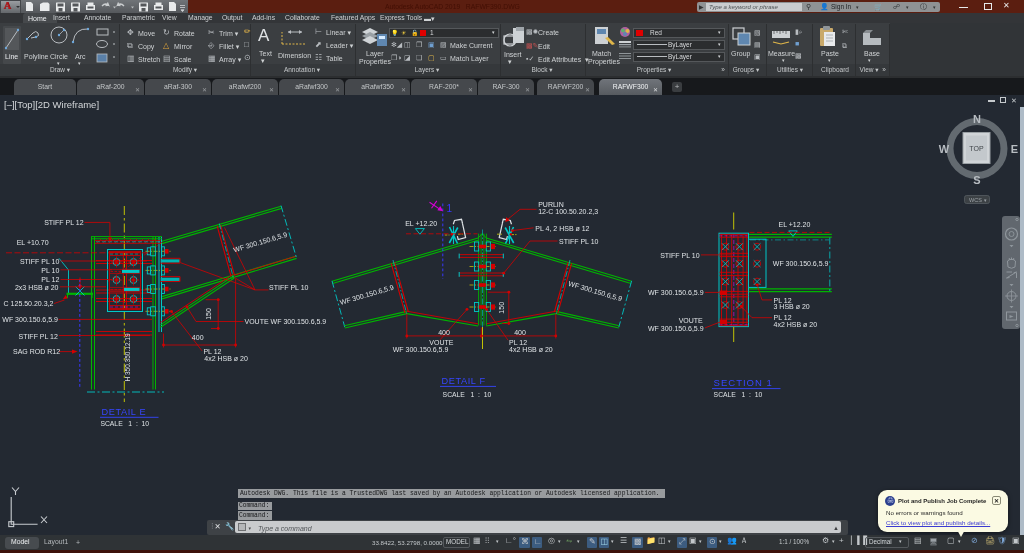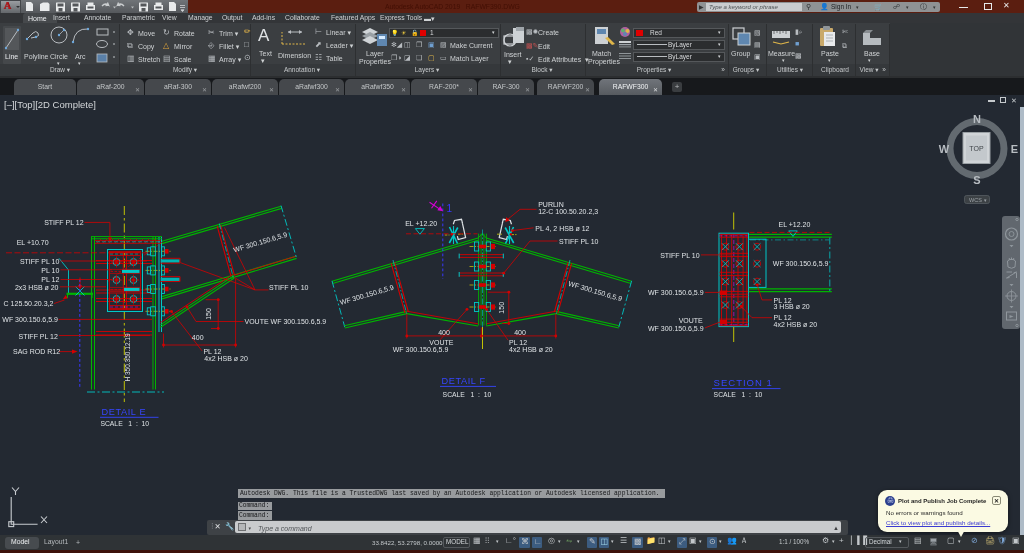--- a/index.html
+++ b/index.html
@@ -686,21 +686,21 @@
     <text x="977" y="122.5" text-anchor="middle" font-size="11" fill="#b8bdc2" font-weight="bold">N</text>
     <text x="944" y="152.5" text-anchor="middle" font-size="11" fill="#b8bdc2" font-weight="bold">W</text>
     <text x="1014.5" y="152.5" text-anchor="middle" font-size="11" fill="#b8bdc2" font-weight="bold">E</text>
     <text x="977" y="184" text-anchor="middle" font-size="11" fill="#b8bdc2" font-weight="bold">S</text>
     <rect x="964.5" y="195.5" width="25" height="8" rx="2" fill="#3c4145" stroke="#575d62" stroke-width="0.8"></rect>
     <text x="969" y="201.8" font-size="5.5" fill="#9aa0a5">WCS</text>
     <text x="984" y="201.5" font-size="5" fill="#9aa0a5">▾</text>
   </g>
   </svg>
 
-  <div class="t" style="left:4px;top:100px;font-size:9.5px;color:#d4d7da;">[–][Top][2D Complete]</div>
+  <div class="t" style="left:4px;top:100px;font-size:9.5px;color:#d4d7da;">[–][Top][2D Wireframe]</div>
   <div class="a" style="left:988px;top:100px;width:7px;height:1.5px;background:#c5c9cc;"></div>
   <div class="a" style="left:1000px;top:97px;width:6px;height:6px;border:1.2px solid #c5c9cc;box-sizing:border-box;"></div>
   <div class="ic" style="left:1011px;top:96.5px;font-size:7px;color:#c5c9cc;">✕</div>
 
   <div class="a" style="left:1019.5px;top:107px;width:4.5px;height:431px;background:#aebbc7;"></div>
 
   <svg class="a" style="left:1002px;top:216px;" width="18" height="113" viewBox="0 0 18 113">
     <rect x="0" y="0" width="18" height="113" rx="3" fill="#71777d" opacity="0.8"></rect>
     <circle cx="15" cy="3.5" r="1.2" fill="none" stroke="#9aa1a6" stroke-width="0.7"></circle>
     <circle cx="9.5" cy="18" r="6" fill="none" stroke="#8f969c" stroke-width="1.2"></circle>

